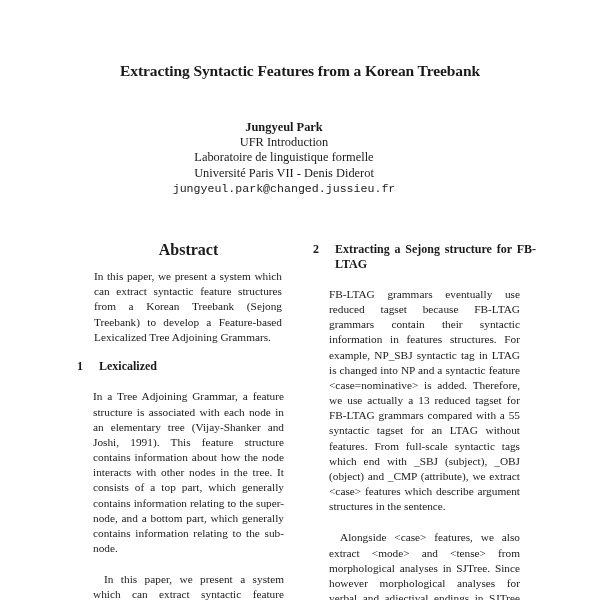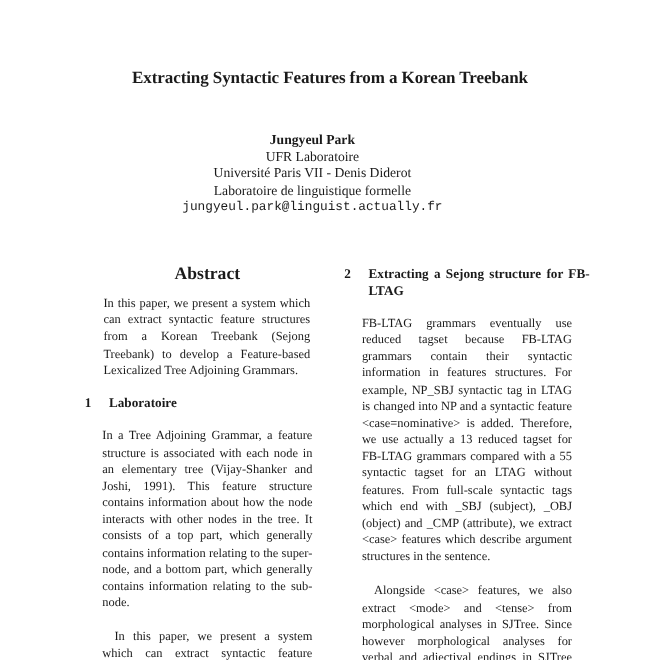--- a/index.html
+++ b/index.html
@@ -25,33 +25,33 @@
   .r-head .txt { text-align:justify; text-align-last:left; }
   .ital { }
 </style>
 </head>
 <body>
 
 <div class="title">Extracting Syntactic Features from a Korean Treebank</div>
 
 <div class="authors">
   <div class="name">Jungyeul Park</div>
-  <div>UFR Laboratoire</div>
+  <div>UFR Introduction</div>
+  <div>Laboratoire de linguistique formelle</div>
   <div>Université Paris VII - Denis Diderot</div>
-  <div>Laboratoire de linguistique formelle</div>
-  <div class="email">jungyeul.park@linguist.actually.fr</div>
+  <div class="email">jungyeul.park@changed.jussieu.fr</div>
 </div>
 
 <div class="col col-left">
   <div class="abs-head">Abstract</div>
   <div class="abstract"><span>In this paper, we present a system which can extract syntactic feature structures from a Korean Treebank (</span><span class="ital">Sejong</span><span> Treebank) to develop a Feature-based Lexicalized Tree Adjoining Grammars.</span></div>
 
   <div class="sec-head">
     <span class="num">1</span>
-    <span>Laboratoire</span>
+    <span>Lexicalized</span>
   </div>
   <p>In a Tree Adjoining Grammar, a feature structure is associated with each node in an elementary tree (Vijay-Shanker and Joshi, 1991). This feature structure contains information about how the node interacts with other nodes in the tree. It consists of a top part, which generally contains information relating to the super-node, and a bottom part, which generally contains information relating to the sub-node.</p>
   <p class="indent">In this paper, we present a system which can extract syntactic feature structures from a Treebank to develop a Feature-based Lexicalized Tree Adjoining Grammars. Several works have been on extracting grammars, especially using TAG formalism proposed. Chen (2001) has extracted lexicalized grammars from English Penn Treebank and there are other works based on Chen’s procedure such as Nasr (2004) for French and Habash and Rambow (2004) for Arabic. We</p>
 </div>
 
 <div class="col col-right">
   <div class="r-head">
     <span class="num">2</span>
     <span class="txt">Extracting a Sejong structure for FB-LTAG</span>
   </div>

